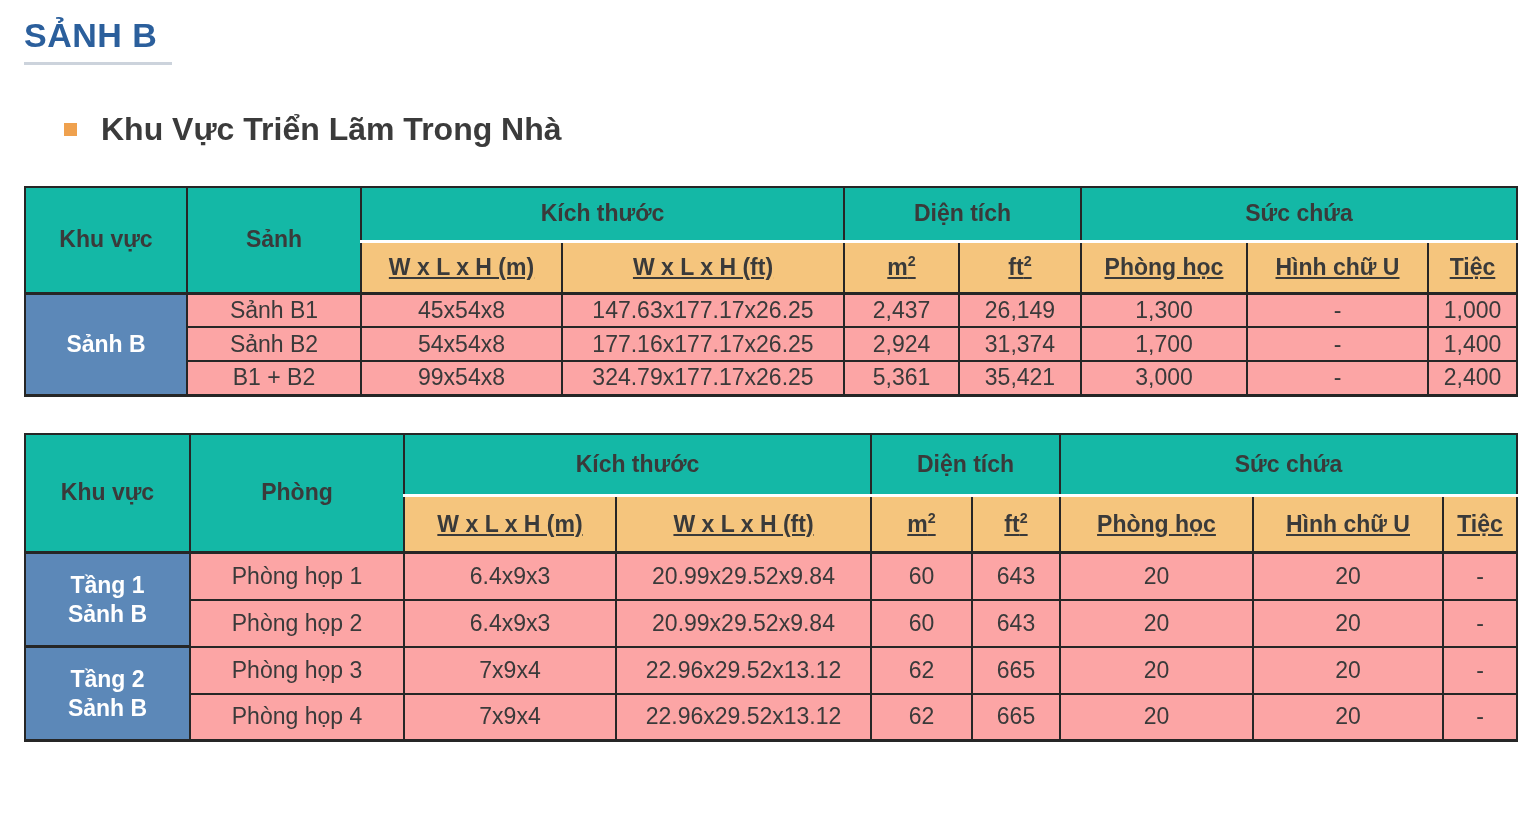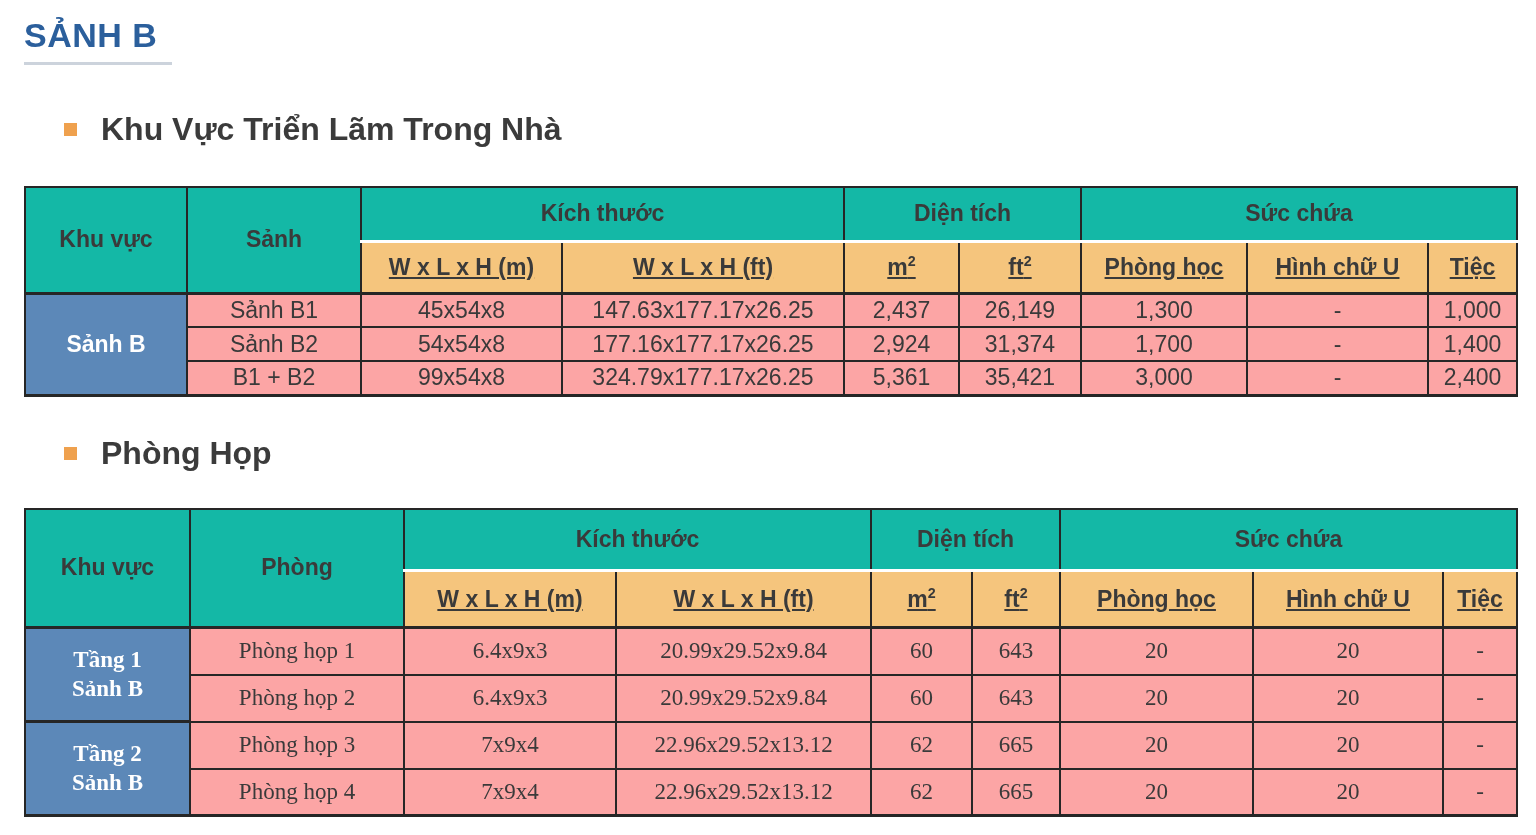--- a/index.html
+++ b/index.html
@@ -58,21 +58,21 @@
     border-bottom: 3px solid #262626;
     line-height: 1.25;
   }
 
   
   table.exhibition thead tr.grp-row { height: 54px; }
   table.exhibition thead tr.sub-row { height: 52px; }
   table.exhibition tbody tr { height: 34px; }
   table.meeting thead tr.grp-row { height: 62px; }
   table.meeting thead tr.sub-row { height: 57px; }
-  table.meeting tbody tr { height: 47px; font-family: Liberation Serif, serif; }
+  table.meeting tbody tr { height: 47px; }
 </style>
 </head>
 <body>
 
 <main class="page">
 
   <h1 class="page-title">SẢNH B</h1>
   <div class="title-rule"></div>
 
   <section>
@@ -141,24 +141,20 @@
           <td>35,421</td>
           <td>3,000</td>
           <td>-</td>
           <td>2,400</td>
         </tr>
       </tbody>
     </table>
   </section>
 
   <section>
-    <div class="section-heading second">
-      <span class="bullet"></span>
-      <h2>Phòng Họp</h2>
-    </div>
 
     <table class="meeting">
       <colgroup>
         <col style="width:165px">
           <col style="width:214px">
           <col style="width:212px">
         <col style="width:255px">
           <col style="width:101px">
           <col style="width:88px">
         <col style="width:193px">

